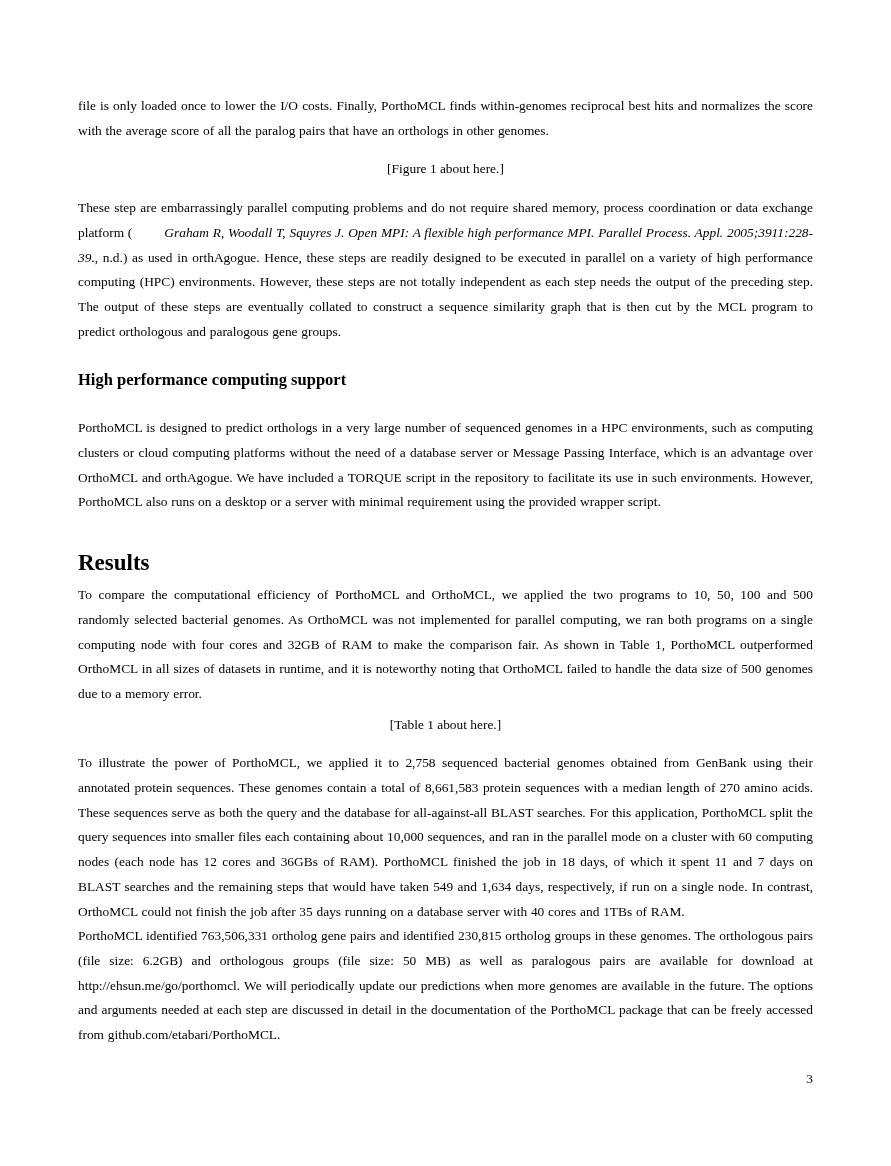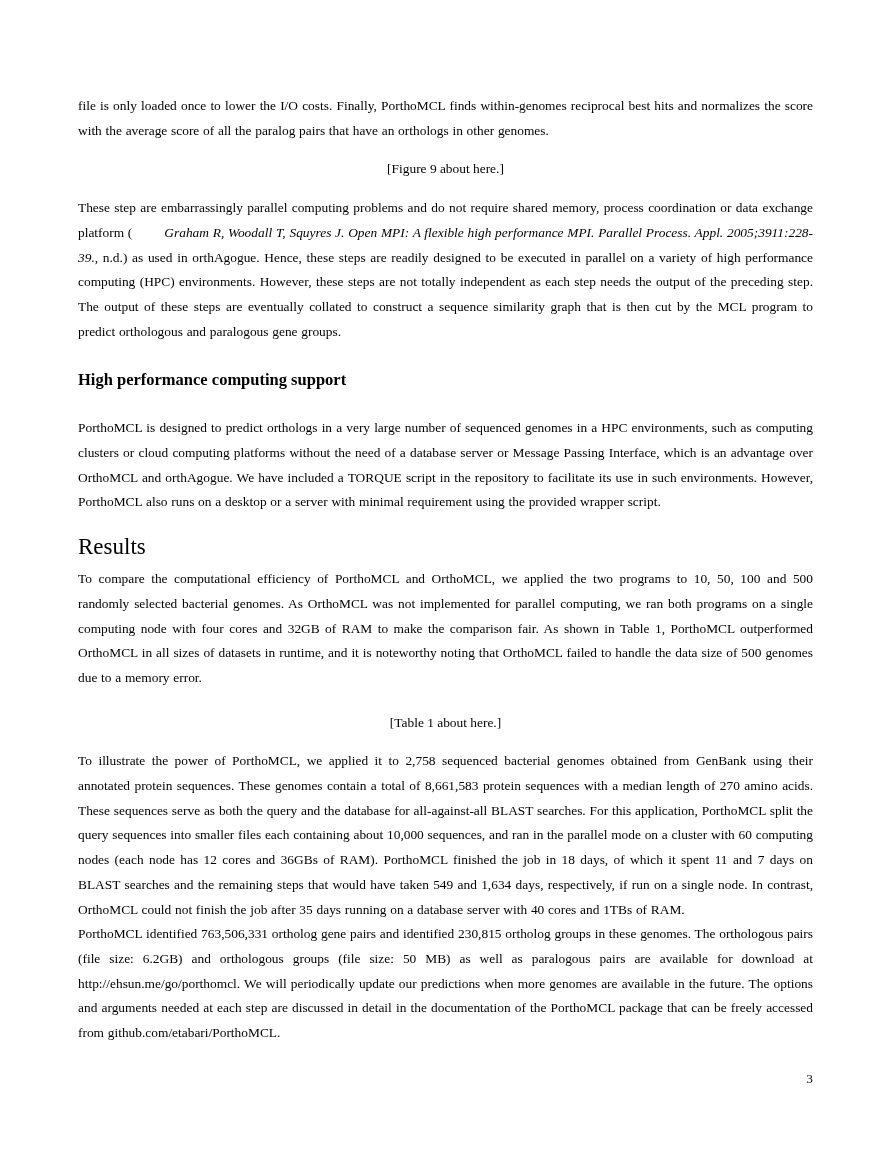--- a/index.html
+++ b/index.html
@@ -28,36 +28,36 @@
     word-spacing: 0.03em;
     margin: 0;
   }
   .marker {
     font-size: 13.4px;
     line-height: 24.7px;
     text-align: center;
     margin: 14px 0;
   }
   .marker.table-marker {
-    margin-top: 20px;
+    margin-top: 6px;
     text-align: center;
   }
   .subsection-heading {
     font-size: 16.5px;
     line-height: 24px;
     font-weight: bold;
     text-align: left;
     margin: 24px 0 24px 0;
   }
   .section-heading {
     font-size: 23px;
     line-height: 30px;
-    font-weight: normal;
+    font-weight: bold;
     text-align: left;
-    margin: 17px 0 5px 0;
+    margin: 33px 0 5px 0;
   }
   .citation-italic {
     font-style: italic;
     margin-left: 32px;
   }
   .page-number {
     position: absolute;
     top: 1071px;
     right: 78px;
     font-size: 13.4px;
@@ -65,21 +65,21 @@
     text-align: right;
   }
 </style>
 </head>
 <body>
 
 <div class="page">
 
   <p class="body-par">file is only loaded once to lower the I/O costs. Finally, PorthoMCL finds within-genomes reciprocal best hits and normalizes the score with the average score of all the paralog pairs that have an orthologs in other genomes.</p>
 
-  <div class="marker">[Figure 9 about here.]</div>
+  <div class="marker">[Figure 1 about here.]</div>
 
   <p class="body-par"><span>These step are embarrassingly parallel computing problems and do not require shared memory, process coordination or data exchange platform (</span><span class="citation-italic">Graham R, Woodall T, Squyres J. Open MPI: A flexible high performance MPI. Parallel Process. Appl. 2005;3911:228-39.</span><span>, n.d.) as used in orthAgogue. Hence, these steps are readily designed to be executed in parallel on a variety of high performance computing (HPC) environments. However, these steps are not totally independent as each step needs the output of the preceding step. The output of these steps are eventually collated to construct a sequence similarity graph that is then cut by the MCL program to predict orthologous and paralogous gene groups.</span></p>
 
   <h2 class="subsection-heading">High performance computing support</h2>
 
   <p class="body-par">PorthoMCL is designed to predict orthologs in a very large number of sequenced genomes in a HPC environments, such as computing clusters or cloud computing platforms without the need of a database server or Message Passing Interface, which is an advantage over OrthoMCL and orthAgogue. We have included a TORQUE script in the repository to facilitate its use in such environments. However, PorthoMCL also runs on a desktop or a server with minimal requirement using the provided wrapper script.</p>
 
   <h1 class="section-heading">Results</h1>
 
   <p class="body-par">To compare the computational efficiency of PorthoMCL and OrthoMCL, we applied the two programs to 10, 50, 100 and 500 randomly selected bacterial genomes. As OrthoMCL was not implemented for parallel computing, we ran both programs on a single computing node with four cores and 32GB of RAM to make the comparison fair. As shown in Table 1, PorthoMCL outperformed OrthoMCL in all sizes of datasets in runtime, and it is noteworthy noting that OrthoMCL failed to handle the data size of 500 genomes due to a memory error.</p>

